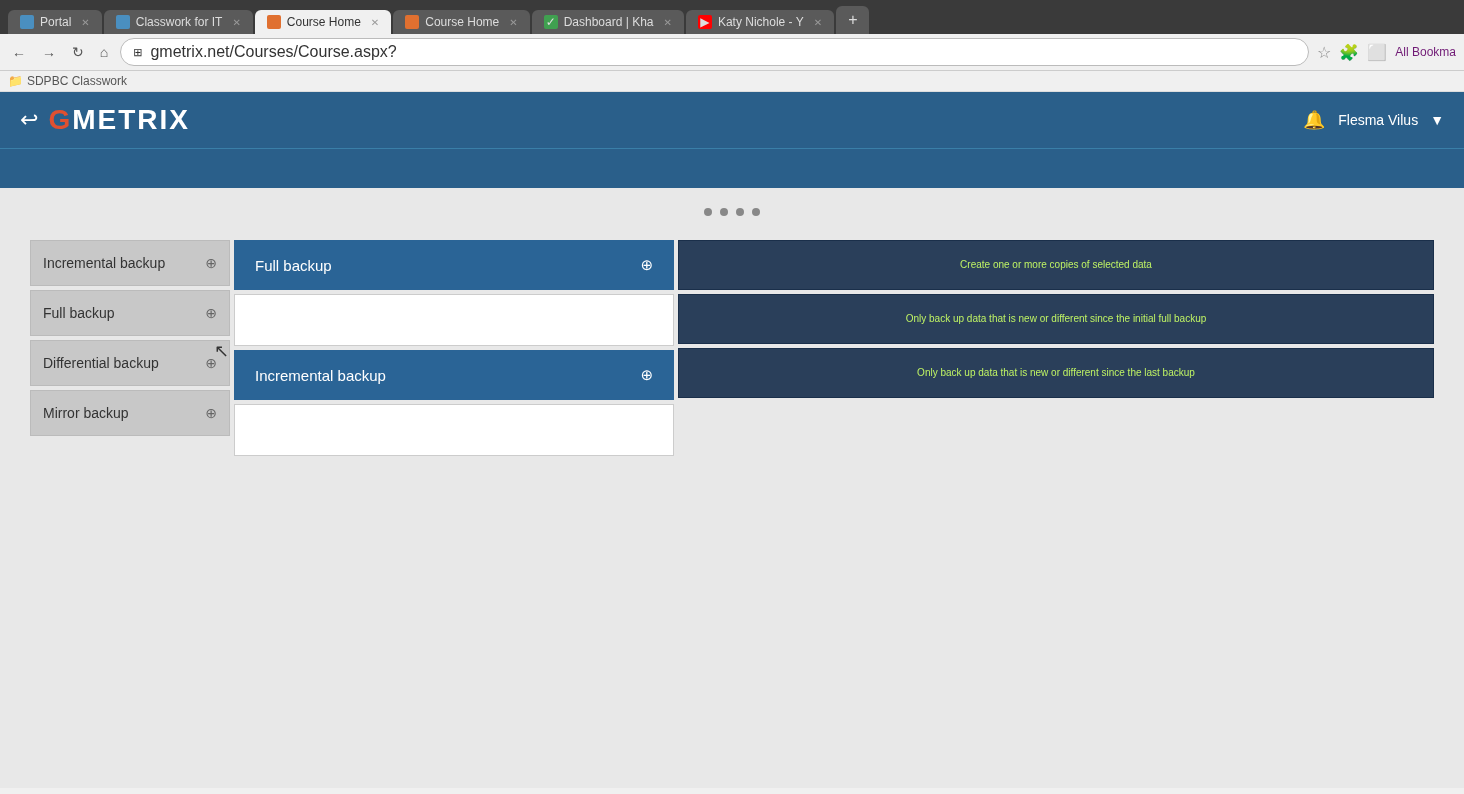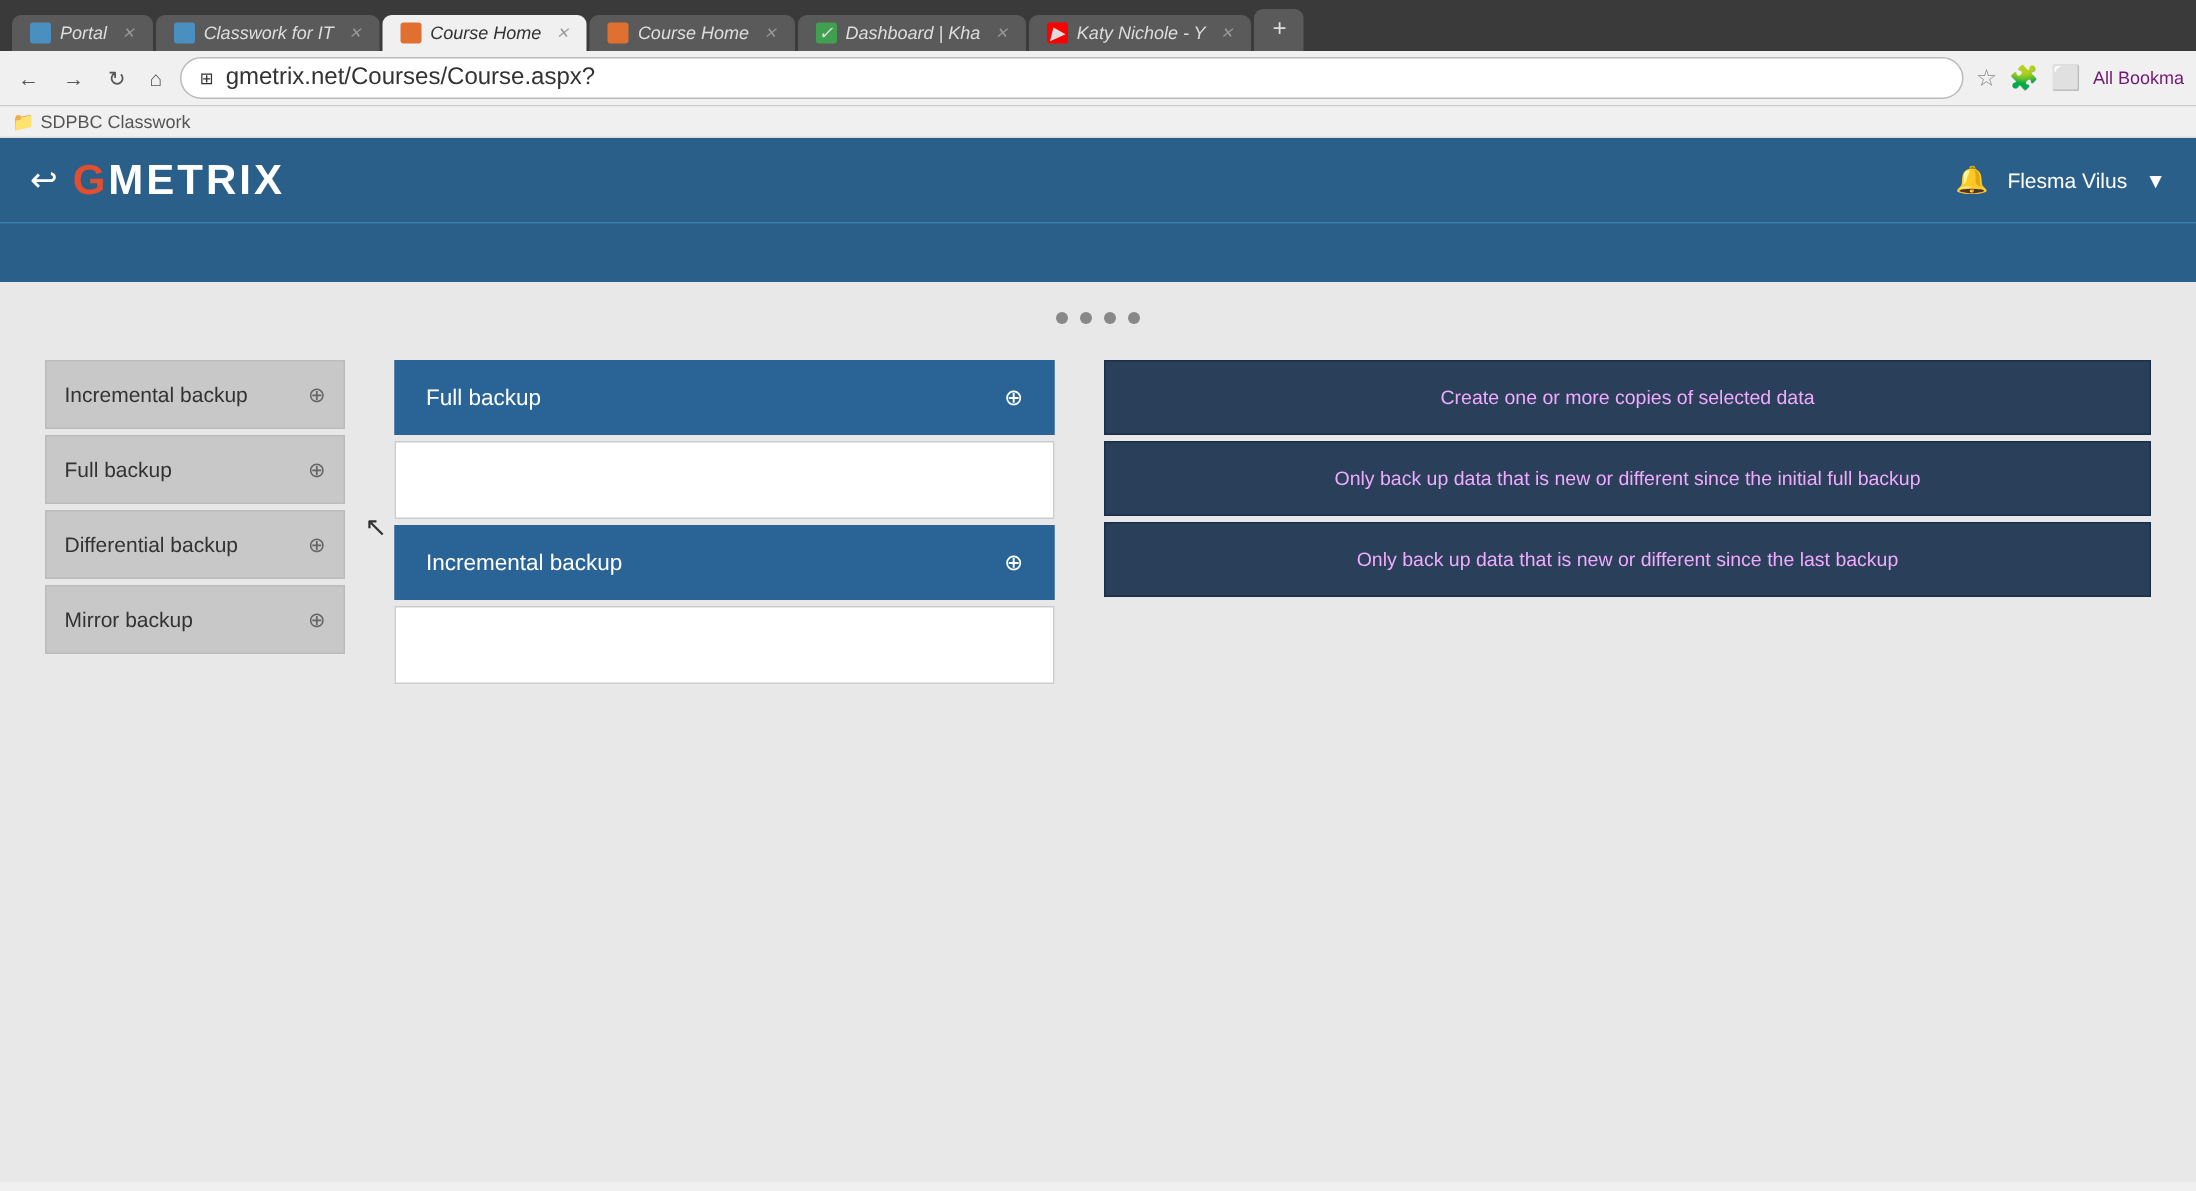--- a/index.html
+++ b/index.html
@@ -1,21 +1,21 @@
 <!DOCTYPE html>
 <html><head>
   <meta charset="utf-8">
   <style>
     * { box-sizing: border-box; margin: 0; padding: 0; }
     body { font-family: Arial, sans-serif; background: #f0f0f0; width: 1464px; min-height: 794px; overflow-x: hidden; }
 
     
     .browser-chrome { background: #3a3a3a; padding: 6px 8px 0; }
     .tab-bar { display: flex; align-items: flex-end; gap: 2px; margin-bottom: 0; }
-    .tab { background: #5a5a5a; color: #ddd; padding: 5px 12px; border-radius: 6px 6px 0 0; font-size: 12px; display: flex; align-items: center; gap: 6px; cursor: pointer; max-width: 160px; white-space: nowrap; overflow: hidden; text-overflow: ellipsis; font-style: italic; }
+    .tab { background: #5a5a5a; color: #ddd; padding: 5px 12px; border-radius: 6px 6px 0 0; font-size: 12px; display: flex; align-items: center; gap: 6px; cursor: pointer; max-width: 160px; white-space: nowrap; overflow: hidden; text-overflow: ellipsis; }
     .tab.active { background: #f0f0f0; color: #333; }
     .tab .tab-close { color: #999; font-size: 10px; margin-left: 4px; }
     .tab-icon { width: 14px; height: 14px; border-radius: 2px; display: inline-flex; align-items: center; justify-content: center; flex-shrink: 0; }
     .tab-icon.blue { background: #4a8fc0; }
     .tab-icon.orange { background: #e07030; }
     .tab-icon.green { background: #40a050; }
 
     .address-bar-row { background: #f0f0f0; display: flex; align-items: center; padding: 4px 8px; gap: 8px; border-bottom: 1px solid #ccc; }
     .nav-btn { background: none; border: none; color: #555; font-size: 14px; cursor: pointer; padding: 2px 4px; }
     .address-bar { flex: 1; background: white; border: 1px solid #bbb; border-radius: 20px; padding: 4px 12px; font-size: 12px; color: #333; display: flex; align-items: center; gap: 8px; }
@@ -35,39 +35,39 @@
     .action-bar { background: #2a5f8a; padding: 8px 20px; display: flex; justify-content: flex-end; border-top: 1px solid #3a7fa8; min-height: 40px; }
 
     
     .main-content { background: #e8e8e8; padding: 20px 30px; min-height: 600px; }
 
     
     .progress-dots { display: flex; justify-content: center; gap: 8px; margin-bottom: 24px; }
     .dot { width: 8px; height: 8px; border-radius: 50%; background: #888; }
 
     
-    .exercise-area { display: flex; gap: 33px; align-items: flex-start; }
+    .exercise-area { display: flex; gap: 4px; align-items: flex-start; }
 
     
     .left-panel { width: 200px; flex-shrink: 0; }
     .drag-item { background: #c8c8c8; border: 1px solid #bbb; padding: 14px 12px; margin-bottom: 4px; display: flex; align-items: center; justify-content: space-between; font-size: 14px; color: #333; cursor: grab; }
     .drag-handle { color: #666; font-size: 14px; }
 
     
     .center-panel { width: 440px; flex-shrink: 0; }
     .drop-zone { background: white; border: 1px solid #ccc; min-height: 50px; margin-bottom: 4px; display: flex; align-items: center; justify-content: center; padding: 10px; }
     .drop-zone.filled { background: #2a6496; border: 1px solid #2a6496; }
     .drop-zone.filled span { color: white; font-size: 15px; font-weight: 500; }
     .drop-zone-content { display: flex; align-items: center; justify-content: space-between; width: 100%; padding: 0 10px; }
     .drop-zone-text { color: white; font-size: 15px; font-weight: 500; }
     .drop-handle { color: white; font-size: 14px; }
 
     
     .right-panel { flex: 1; }
-    .definition-box { background: #2a3f5a; border: 1px solid #1a2f4a; padding: 14px 16px; margin-bottom: 4px; color: #f0abfc; font-size: 13px; text-align: center; line-height: 1.4; min-height: 50px; display: flex; align-items: center; justify-content: center; }
+    .definition-box { background: #2a3f5a; border: 1px solid #1a2f4a; padding: 14px 16px; margin-bottom: 4px; color: #bef264; font-size: 10px; text-align: center; line-height: 1.4; min-height: 50px; display: flex; align-items: center; justify-content: center; }
   </style>
 </head>
 <body>
 
 <div class="browser-chrome">
   <div class="tab-bar">
     <div class="tab">
       <span class="tab-icon blue"></span>
       <span>Portal</span>
       <span class="tab-close">✕</span>

